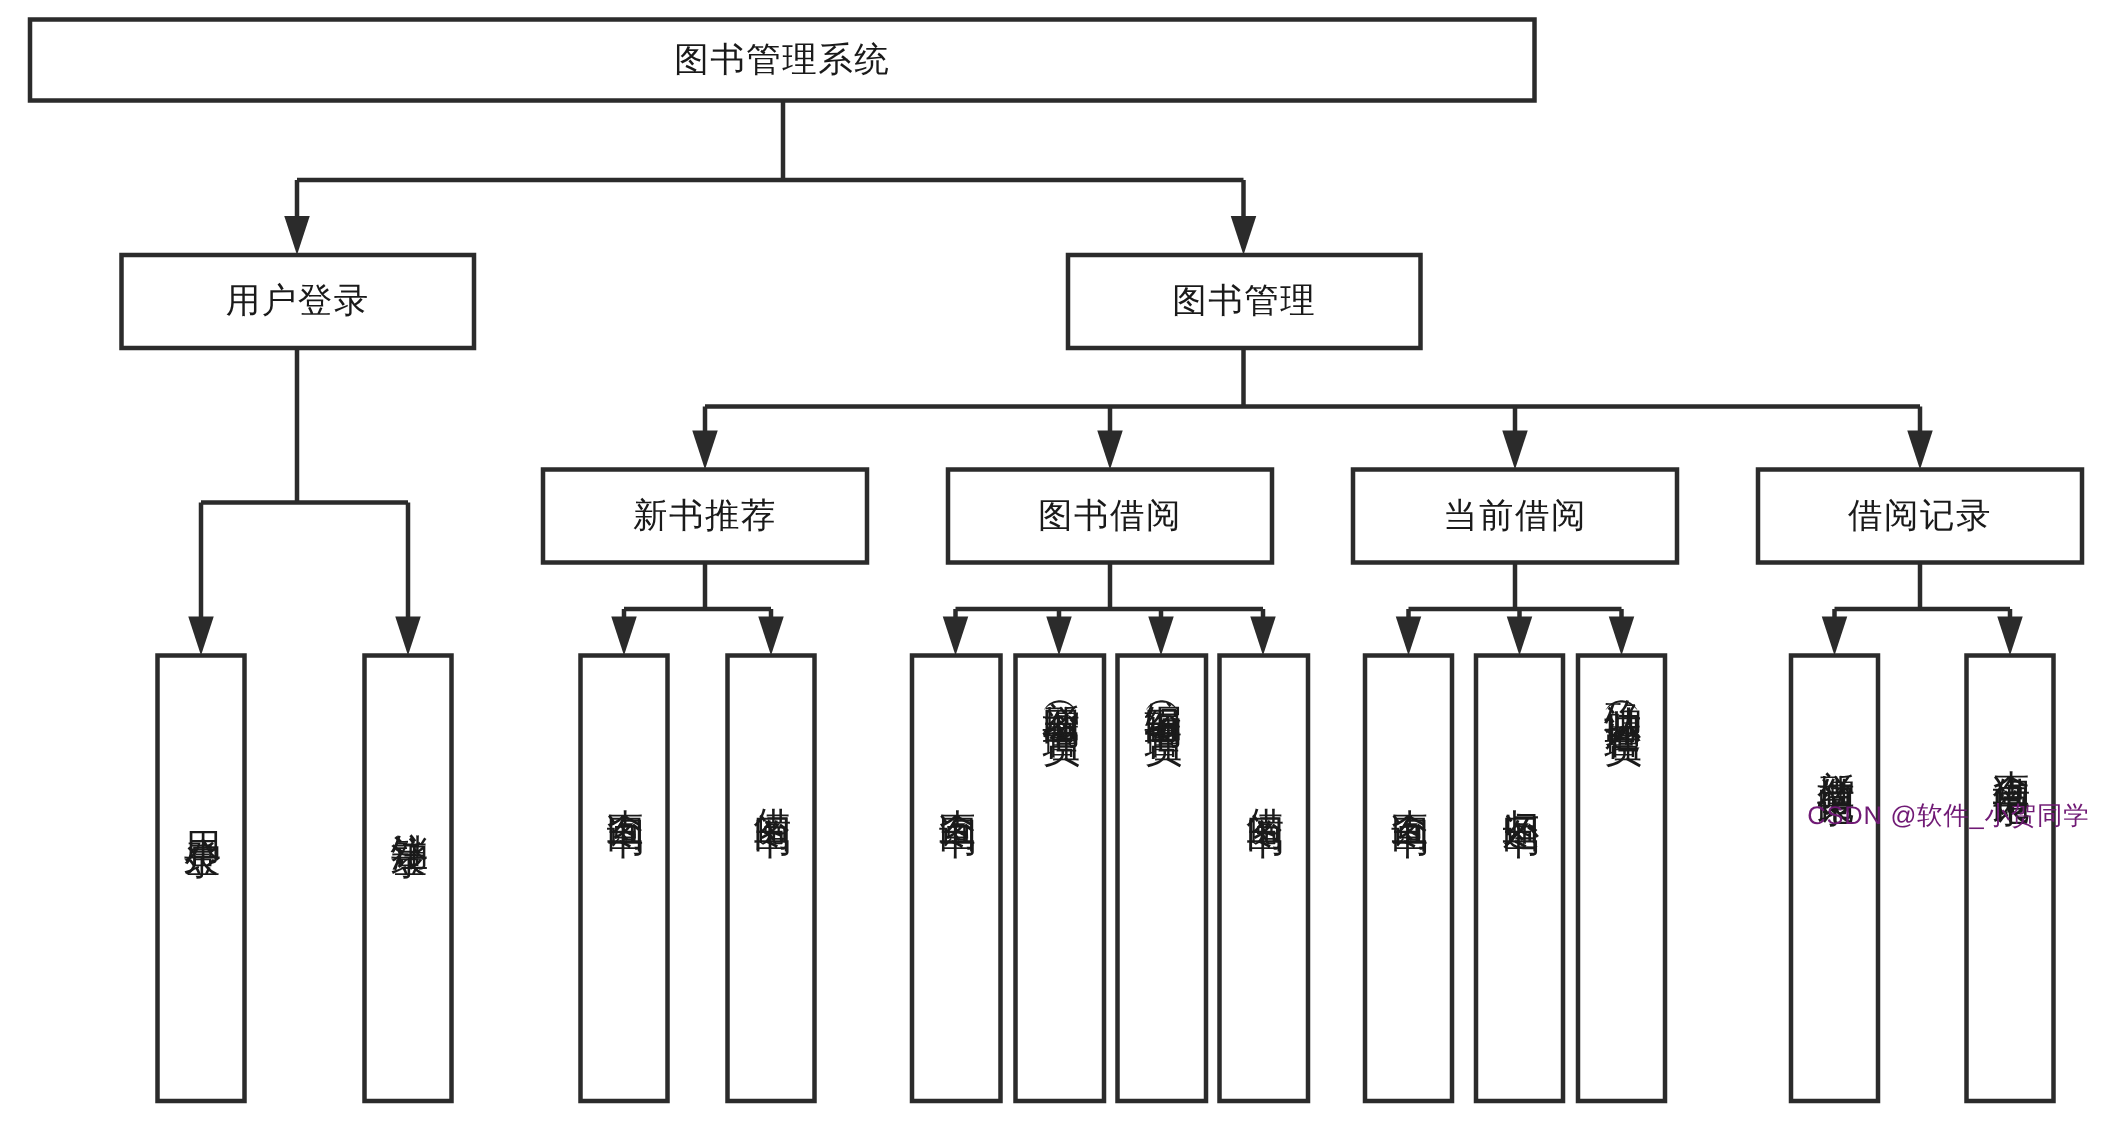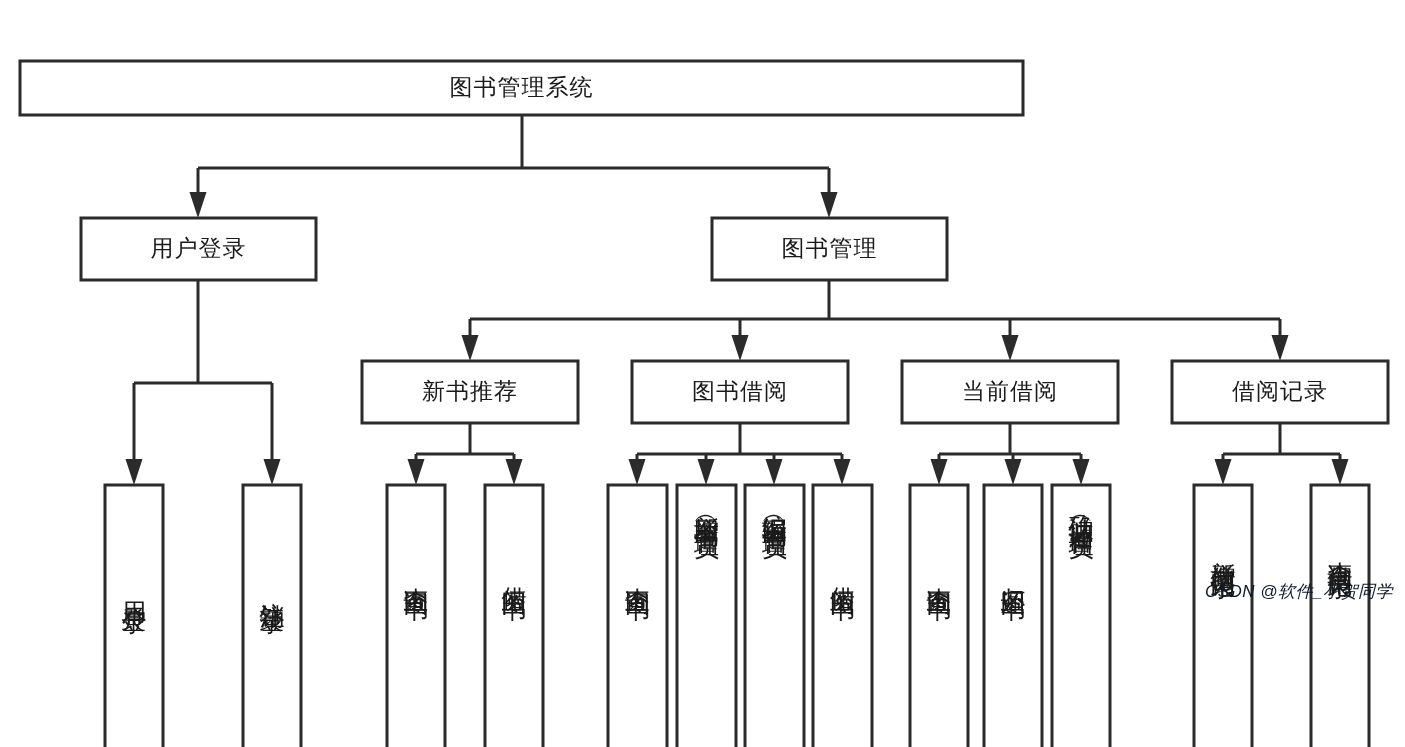--- a/index.html
+++ b/index.html
@@ -13,21 +13,20 @@
     position: relative;
     font-family: "Liberation Sans", "DejaVu Sans", sans-serif;
     overflow: hidden;
   }
   #diagram-root {
     position: absolute;
     left: 0;
     top: 0;
     width: 1405px;
     height: 561px;
-    margin-top: 48px;
   }
   svg.diagram-canvas {
     display: block;
     width: 1405px;
     height: 747px;
   }
   .node-box {
     fill: #ffffff;
     stroke: #2b2b2b;
     stroke-width: 3;
@@ -69,24 +68,23 @@
     color: #1a1a1a;
     letter-spacing: 3px;
     white-space: nowrap;
   }
   .watermark {
     position: absolute;
     right: 12px;
     bottom: 6px;
     font-family: "Liberation Sans", "DejaVu Sans", sans-serif;
     font-size: 17px;
-    color: #0f172a;
+    color: #701a75;
     white-space: nowrap;
     letter-spacing: 0.5px;
-    font-style: italic;
   }
 </style>
 </head>
 <body>
 
 <div id="diagram-root">
   <svg class="diagram-canvas" viewBox="0 0 1405 747">
     <g id="connectors-layer">
         <g>
           <path class="connector-line" d="M 522 67 L 522 120"></path>

